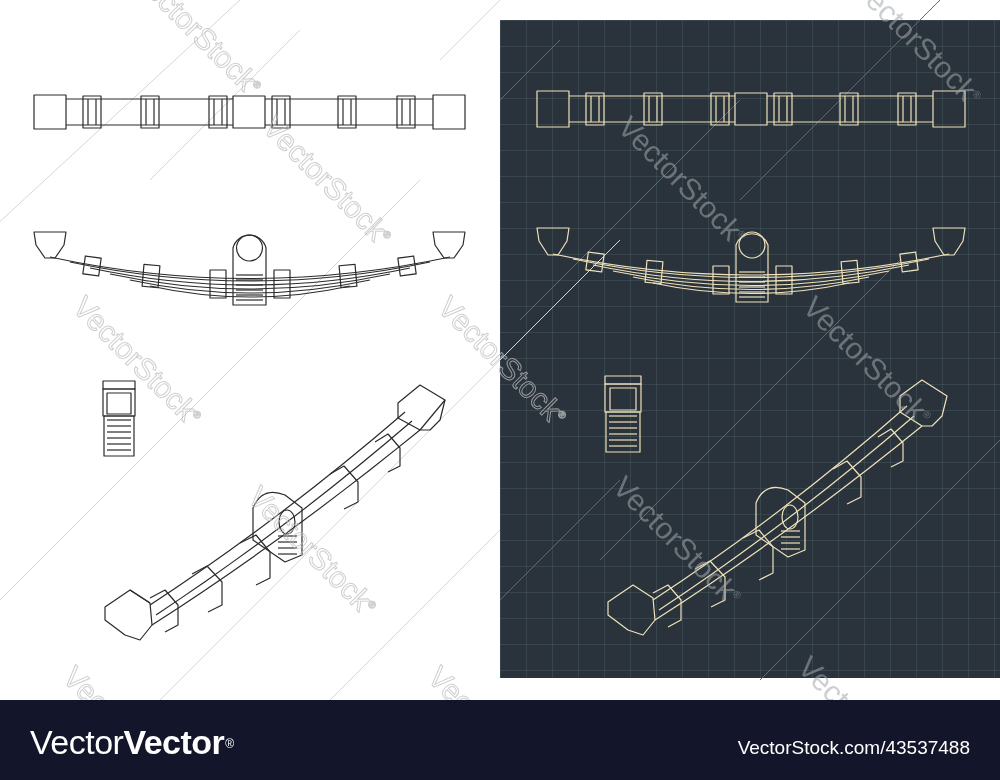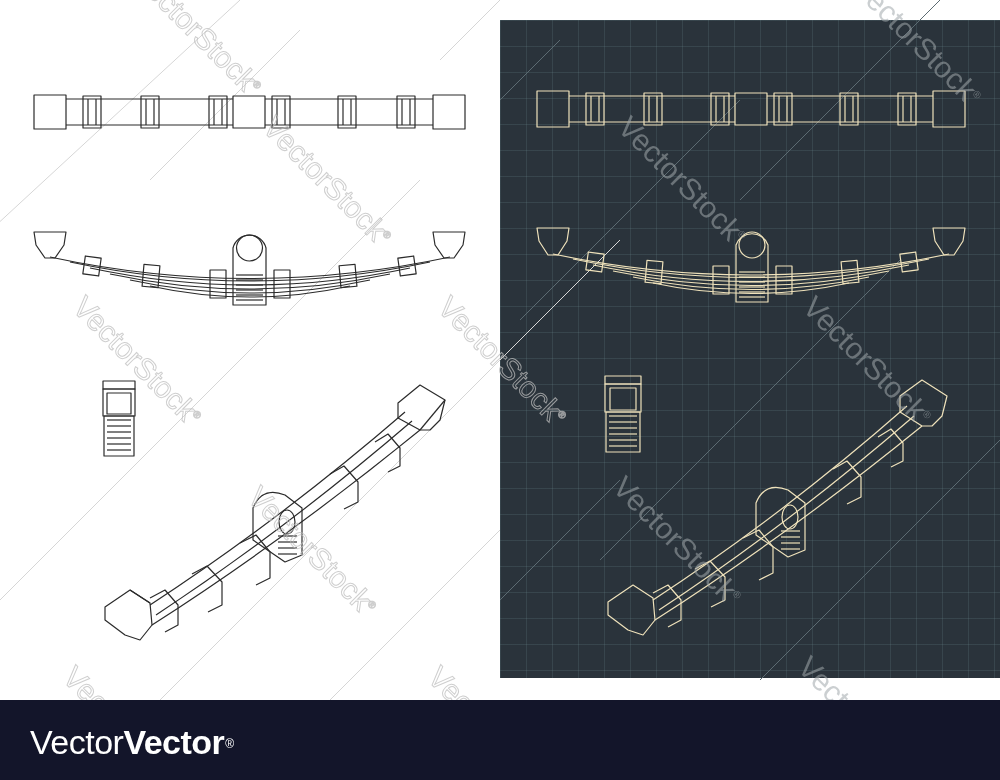--- a/index.html
+++ b/index.html
@@ -258,13 +258,14 @@
   <div class="wm dark" style="left:820px;top:290px;transform:rotate(45deg)"><span>VectorStock</span><sup>®</sup></div>
   <div class="wm dark" style="left:630px;top:470px;transform:rotate(45deg)"><span>VectorStock</span><sup>®</sup></div>
   <div class="wm dark" style="left:870px;top:-30px;transform:rotate(45deg)"><span>VectorStock</span><sup>®</sup></div>
   <div class="wm dark" style="left:815px;top:650px;transform:rotate(45deg)"><span>VectorStock</span><sup>®</sup></div>
 </div>
 
 <div class="footer">
   <div class="brand">
     <span class="light">Vector</span><span class="bold">Vector</span><sup>®</sup>
   </div>
+  <div class="ref">VectorStock.com/43537488</div>
 </div>
 
 </body></html>

